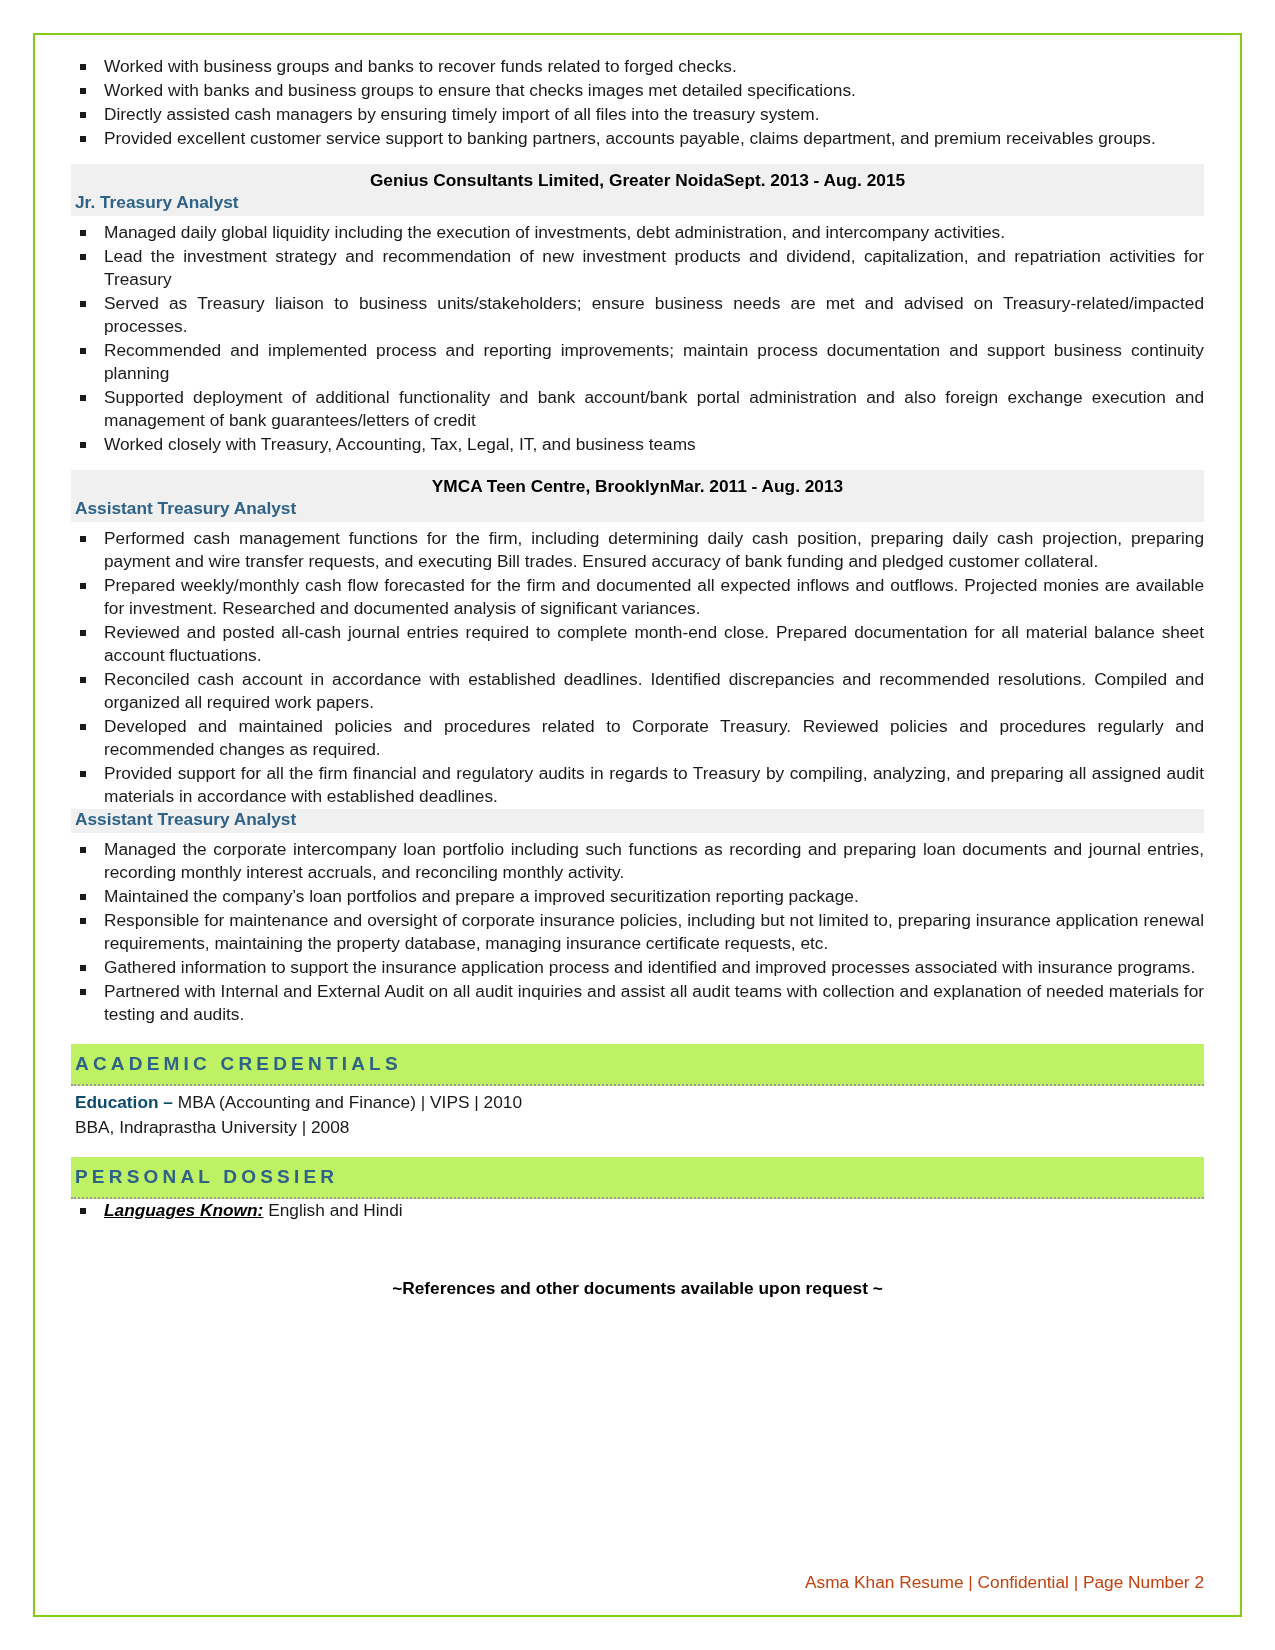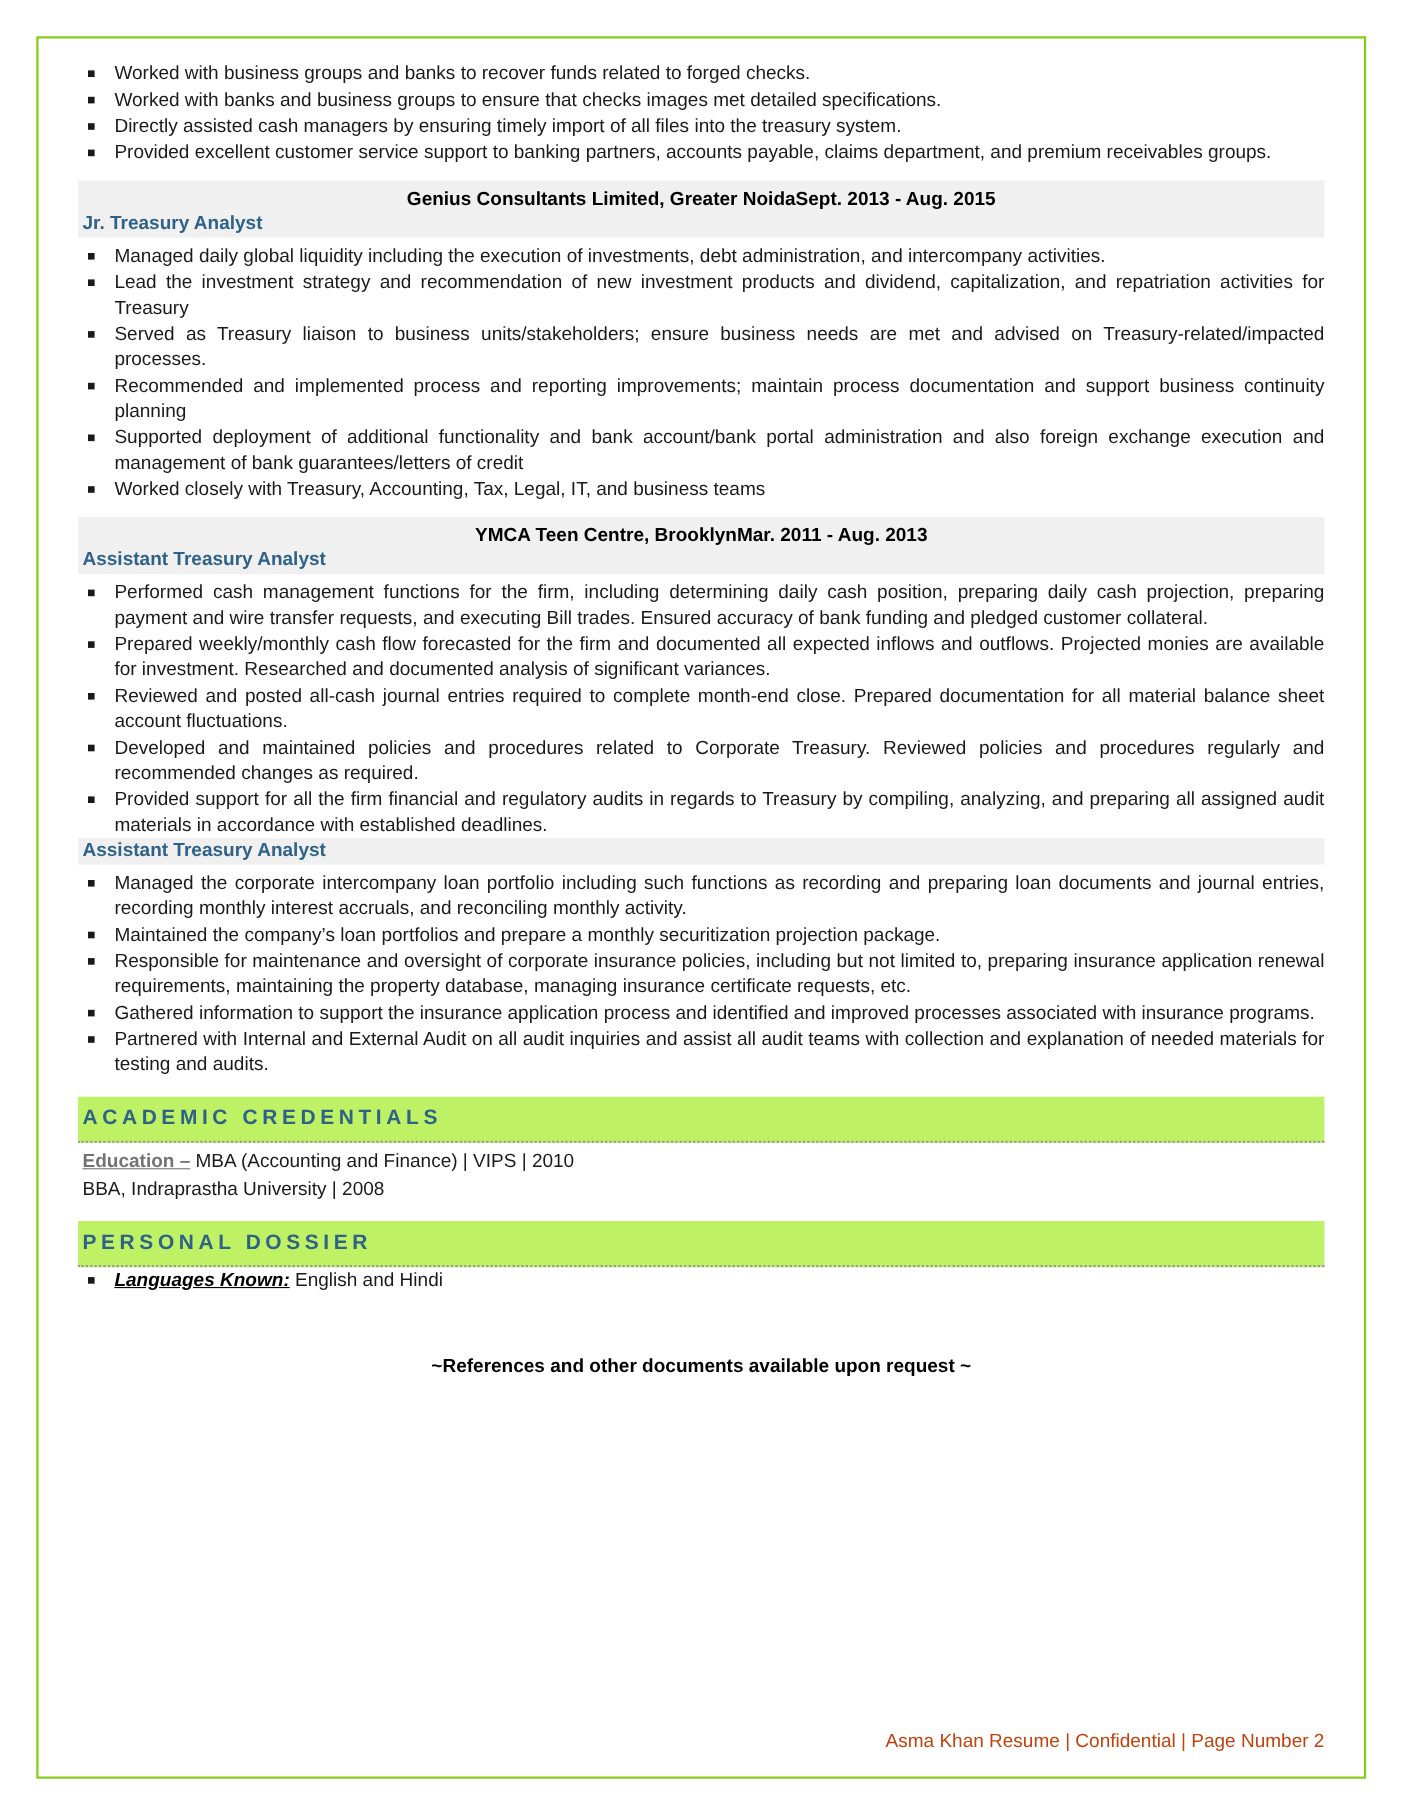--- a/index.html
+++ b/index.html
@@ -101,22 +101,21 @@
 
   
   .edu-block { padding: 4px 4px 0 4px; }
   .edu-line {
     font-size: 17.3px;
     line-height: 1.42;
     color: #1a1a1a;
   }
   .edu-label {
     font-weight: bold;
-    color: #737373;
-    text-decoration: underline;
+    color: #0c4a6e;
   }
 
   
   .dossier-list { margin-top: 6px; }
   .lang-label {
     font-weight: bold;
     font-style: italic;
     text-decoration: underline;
     color: #000000;
   }
@@ -170,28 +169,29 @@
 
     <div class="job-header">
       <span class="job-company">YMCA Teen Centre, Brooklyn</span>
       <span class="job-dates">Mar. 2011 - Aug. 2013</span>
     </div>
     <div class="job-title">Assistant Treasury Analyst</div>
     <ul class="bullets">
       <li>Performed cash management functions for the firm, including determining daily cash position, preparing daily cash projection, preparing payment and wire transfer requests, and executing Bill trades. Ensured accuracy of bank funding and pledged customer collateral.</li>
       <li>Prepared weekly/monthly cash flow forecasted for the firm and documented all expected inflows and outflows. Projected monies are available for investment. Researched and documented analysis of significant variances.</li>
       <li>Reviewed and posted all-cash journal entries required to complete month-end close. Prepared documentation for all material balance sheet account fluctuations.</li>
+      <li>Reconciled cash account in accordance with established deadlines. Identified discrepancies and recommended resolutions. Compiled and organized all required work papers.</li>
       <li>Developed and maintained policies and procedures related to Corporate Treasury. Reviewed policies and procedures regularly and recommended changes as required.</li>
       <li>Provided support for all the firm financial and regulatory audits in regards to Treasury by compiling, analyzing, and preparing all assigned audit materials in accordance with established deadlines.</li>
     </ul>
 
     <div class="job-title">Assistant Treasury Analyst</div>
     <ul class="bullets">
       <li>Managed the corporate intercompany loan portfolio including such functions as recording and preparing loan documents and journal entries, recording monthly interest accruals, and reconciling monthly activity.</li>
-      <li>Maintained the company’s loan portfolios and prepare a monthly securitization projection package.</li>
+      <li>Maintained the company’s loan portfolios and prepare a improved securitization reporting package.</li>
       <li>Responsible for maintenance and oversight of corporate insurance policies, including but not limited to, preparing insurance application renewal requirements, maintaining the property database, managing insurance certificate requests, etc.</li>
       <li>Gathered information to support the insurance application process and identified and improved processes associated with insurance programs.</li>
       <li>Partnered with Internal and External Audit on all audit inquiries and assist all audit teams with collection and explanation of needed materials for testing and audits.</li>
     </ul>
 
     <div class="section-band">
       <span class="section-title">ACADEMIC CREDENTIALS</span>
     </div>
     <div class="edu-block">
       <div class="edu-line"><span class="edu-label">Education –</span><span> MBA (Accounting and Finance) | VIPS | 2010</span></div>

